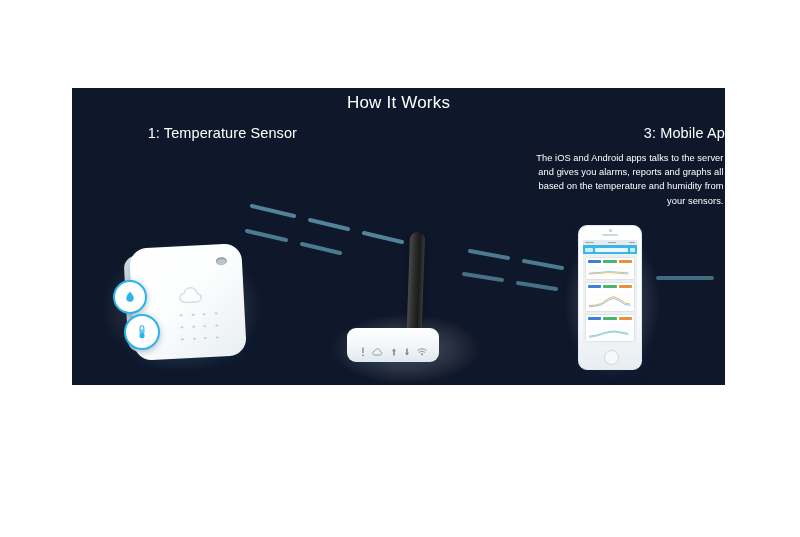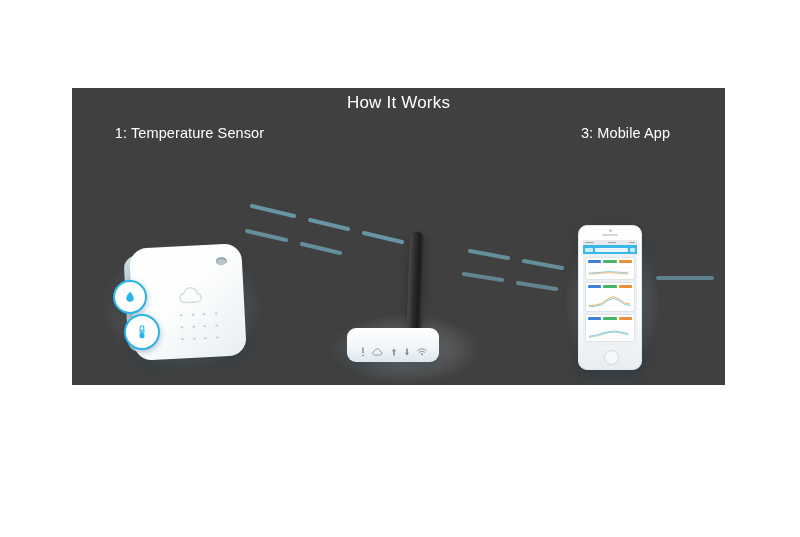--- a/index.html
+++ b/index.html
@@ -16,21 +16,21 @@
     position: relative;
   }
 
   
   #hero-panel {
     position: absolute;
     left: 72px;
     top: 88px;
     width: 653px;
     height: 297px;
-    background: #404040;
+    background: #0f172a;
     overflow: hidden;
   }
 
   
   #hero-title {
     position: absolute;
     left: 0;
     top: 5px;
     width: 100%;
     text-align: center;
@@ -39,21 +39,21 @@
     font-weight: 400;
     letter-spacing: .2px;
     line-height: 20px;
   }
 
   
   .col {
     position: absolute;
     top: 36px;
     width: 215px;
-    text-align: center;
+    text-align: right;
   }
   #col-1 { left: 10px; }
   #col-2 { left: 219px; }
   #col-3 { left: 446px; }
 
   .col-heading {
     color: #ffffff;
     font-size: 14.5px;
     font-weight: 400;
     line-height: 18px;
@@ -369,20 +369,21 @@
 
   <div id="hero-title">How It Works</div>
 
   <div class="col" id="col-1">
     <div class="col-heading">1: Temperature Sensor</div>
   </div>
 
 
   <div class="col" id="col-3">
     <div class="col-heading">3: Mobile App</div>
+    <div class="col-body">The iOS and Android apps talks to the server and gives you alarms, reports and graphs all based on the temperature and humidity from your sensors.</div>
   </div>
 
   <div id="stage">
 
     <div class="glow" style="left:30px; top:14px; width:160px; height:130px;"></div>
     <div id="sensor-device">
       <div id="sensor-side"></div>
       <div id="sensor-body">
         <div id="sensor-hole"></div>
 

